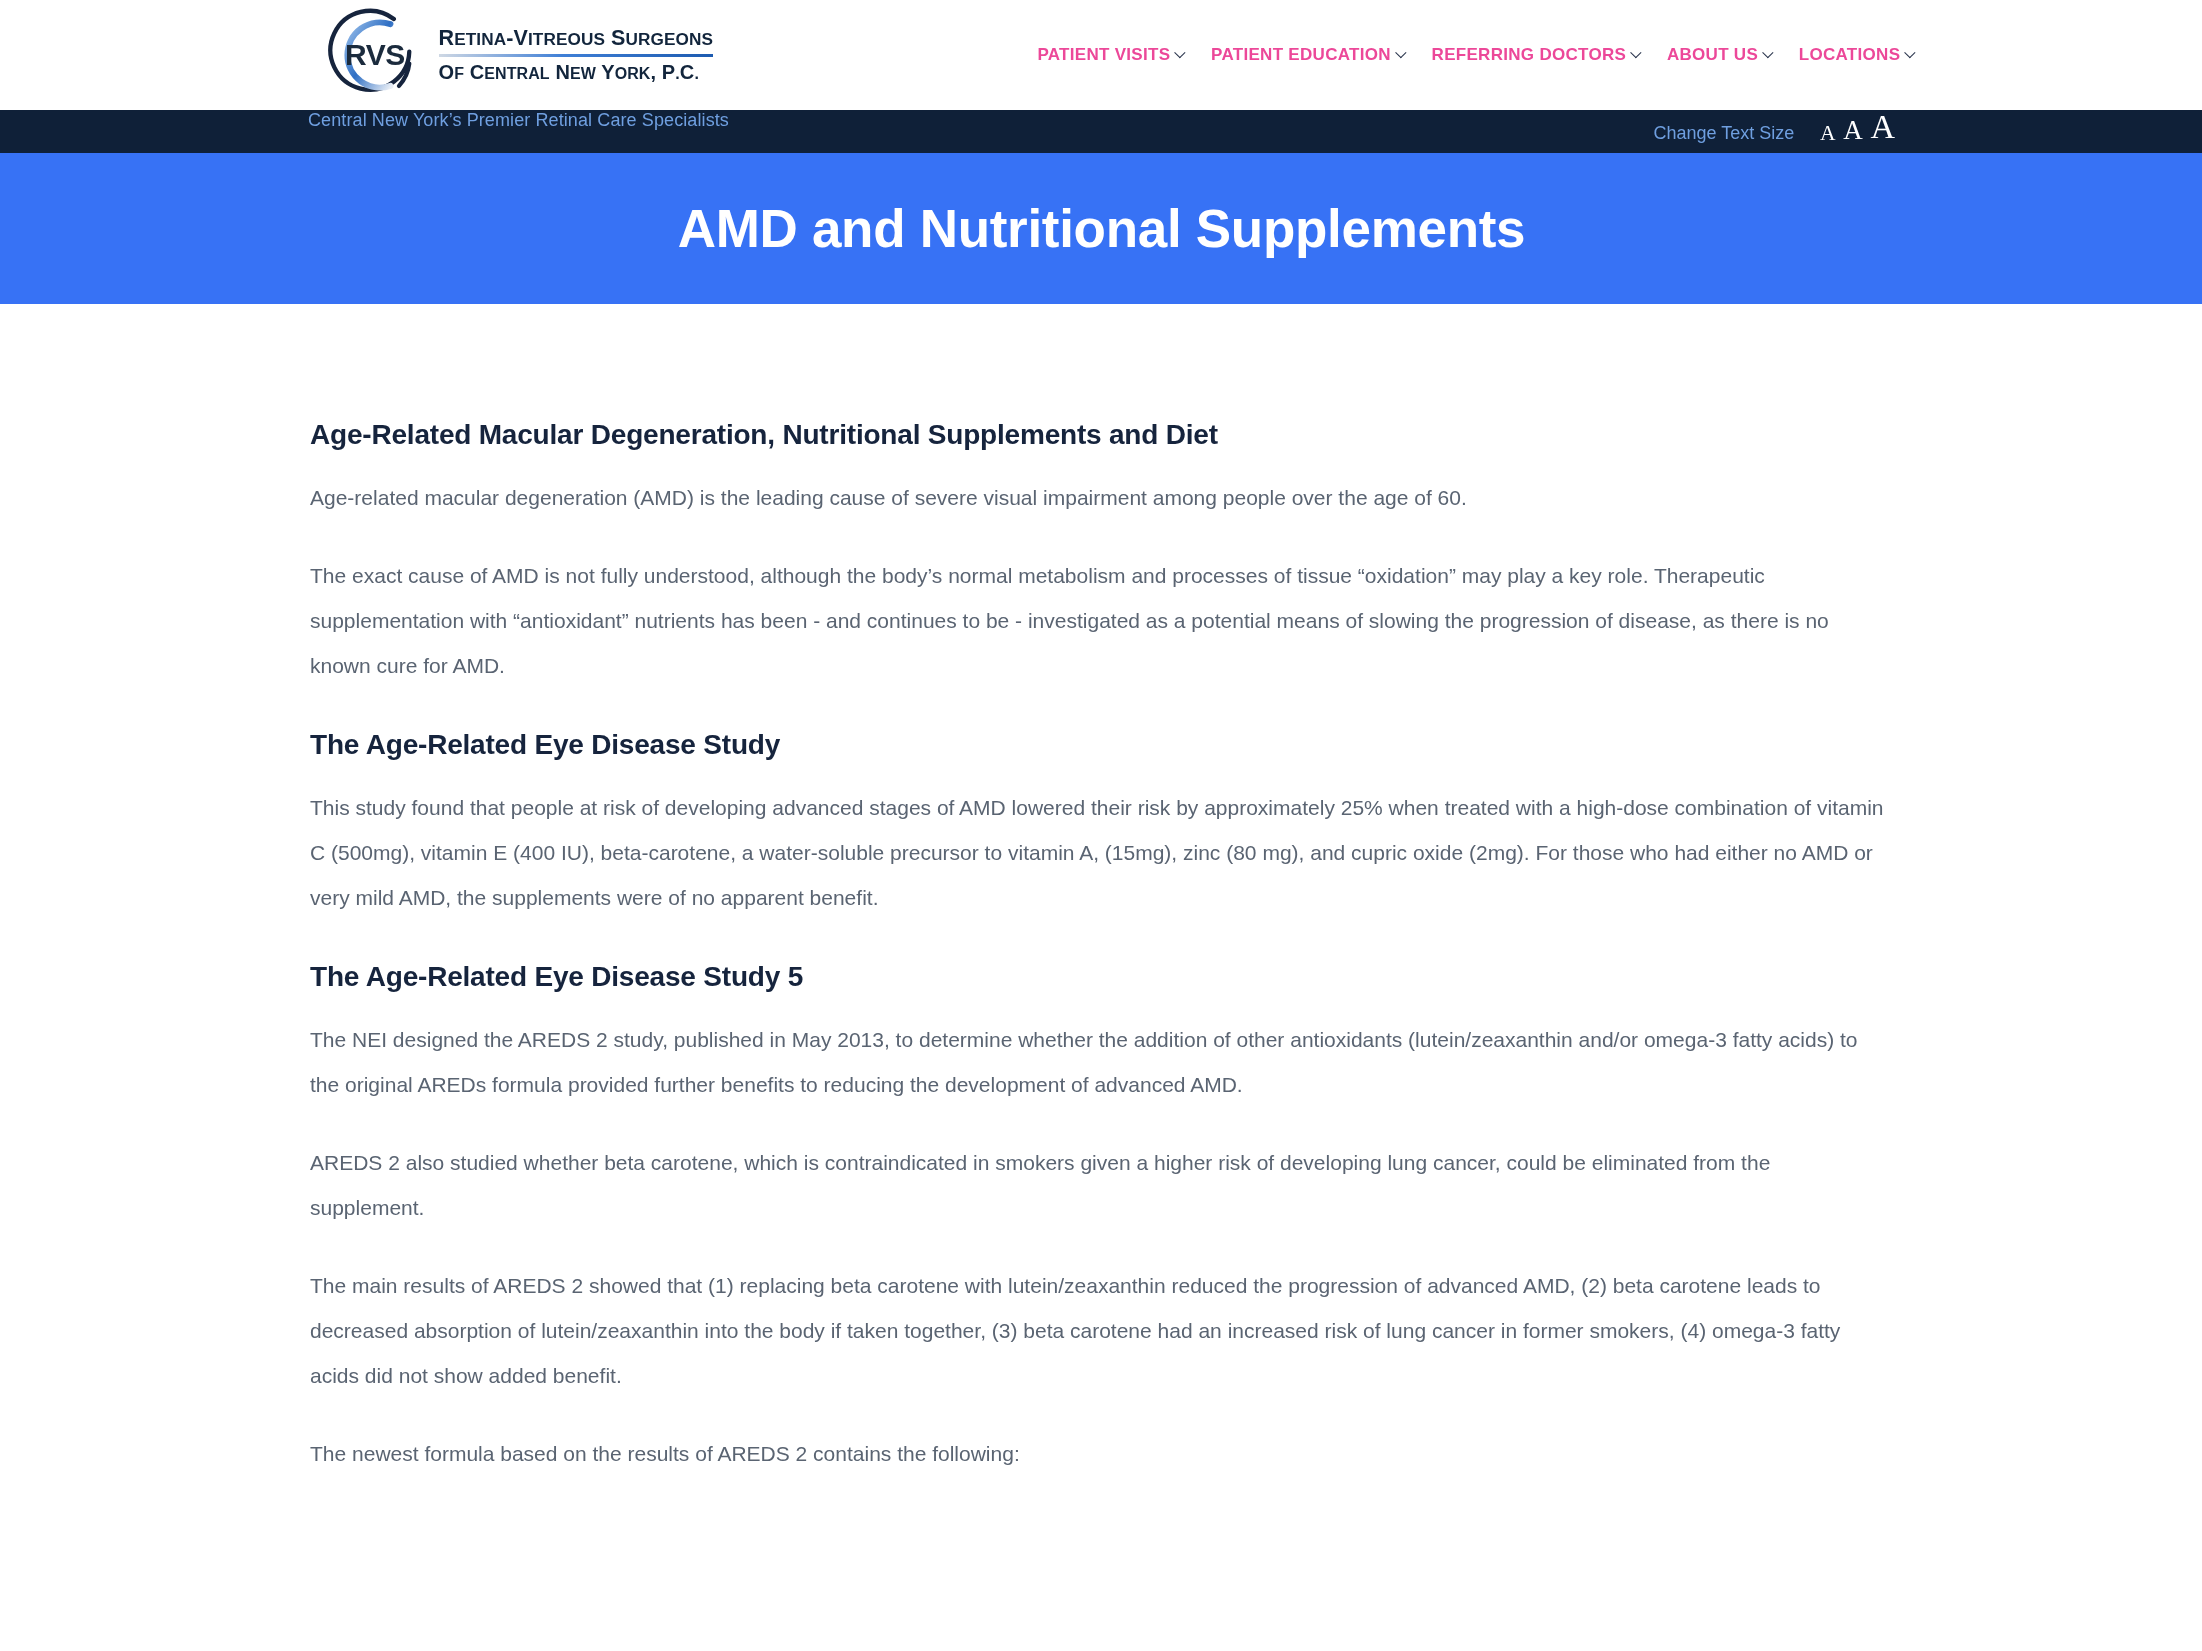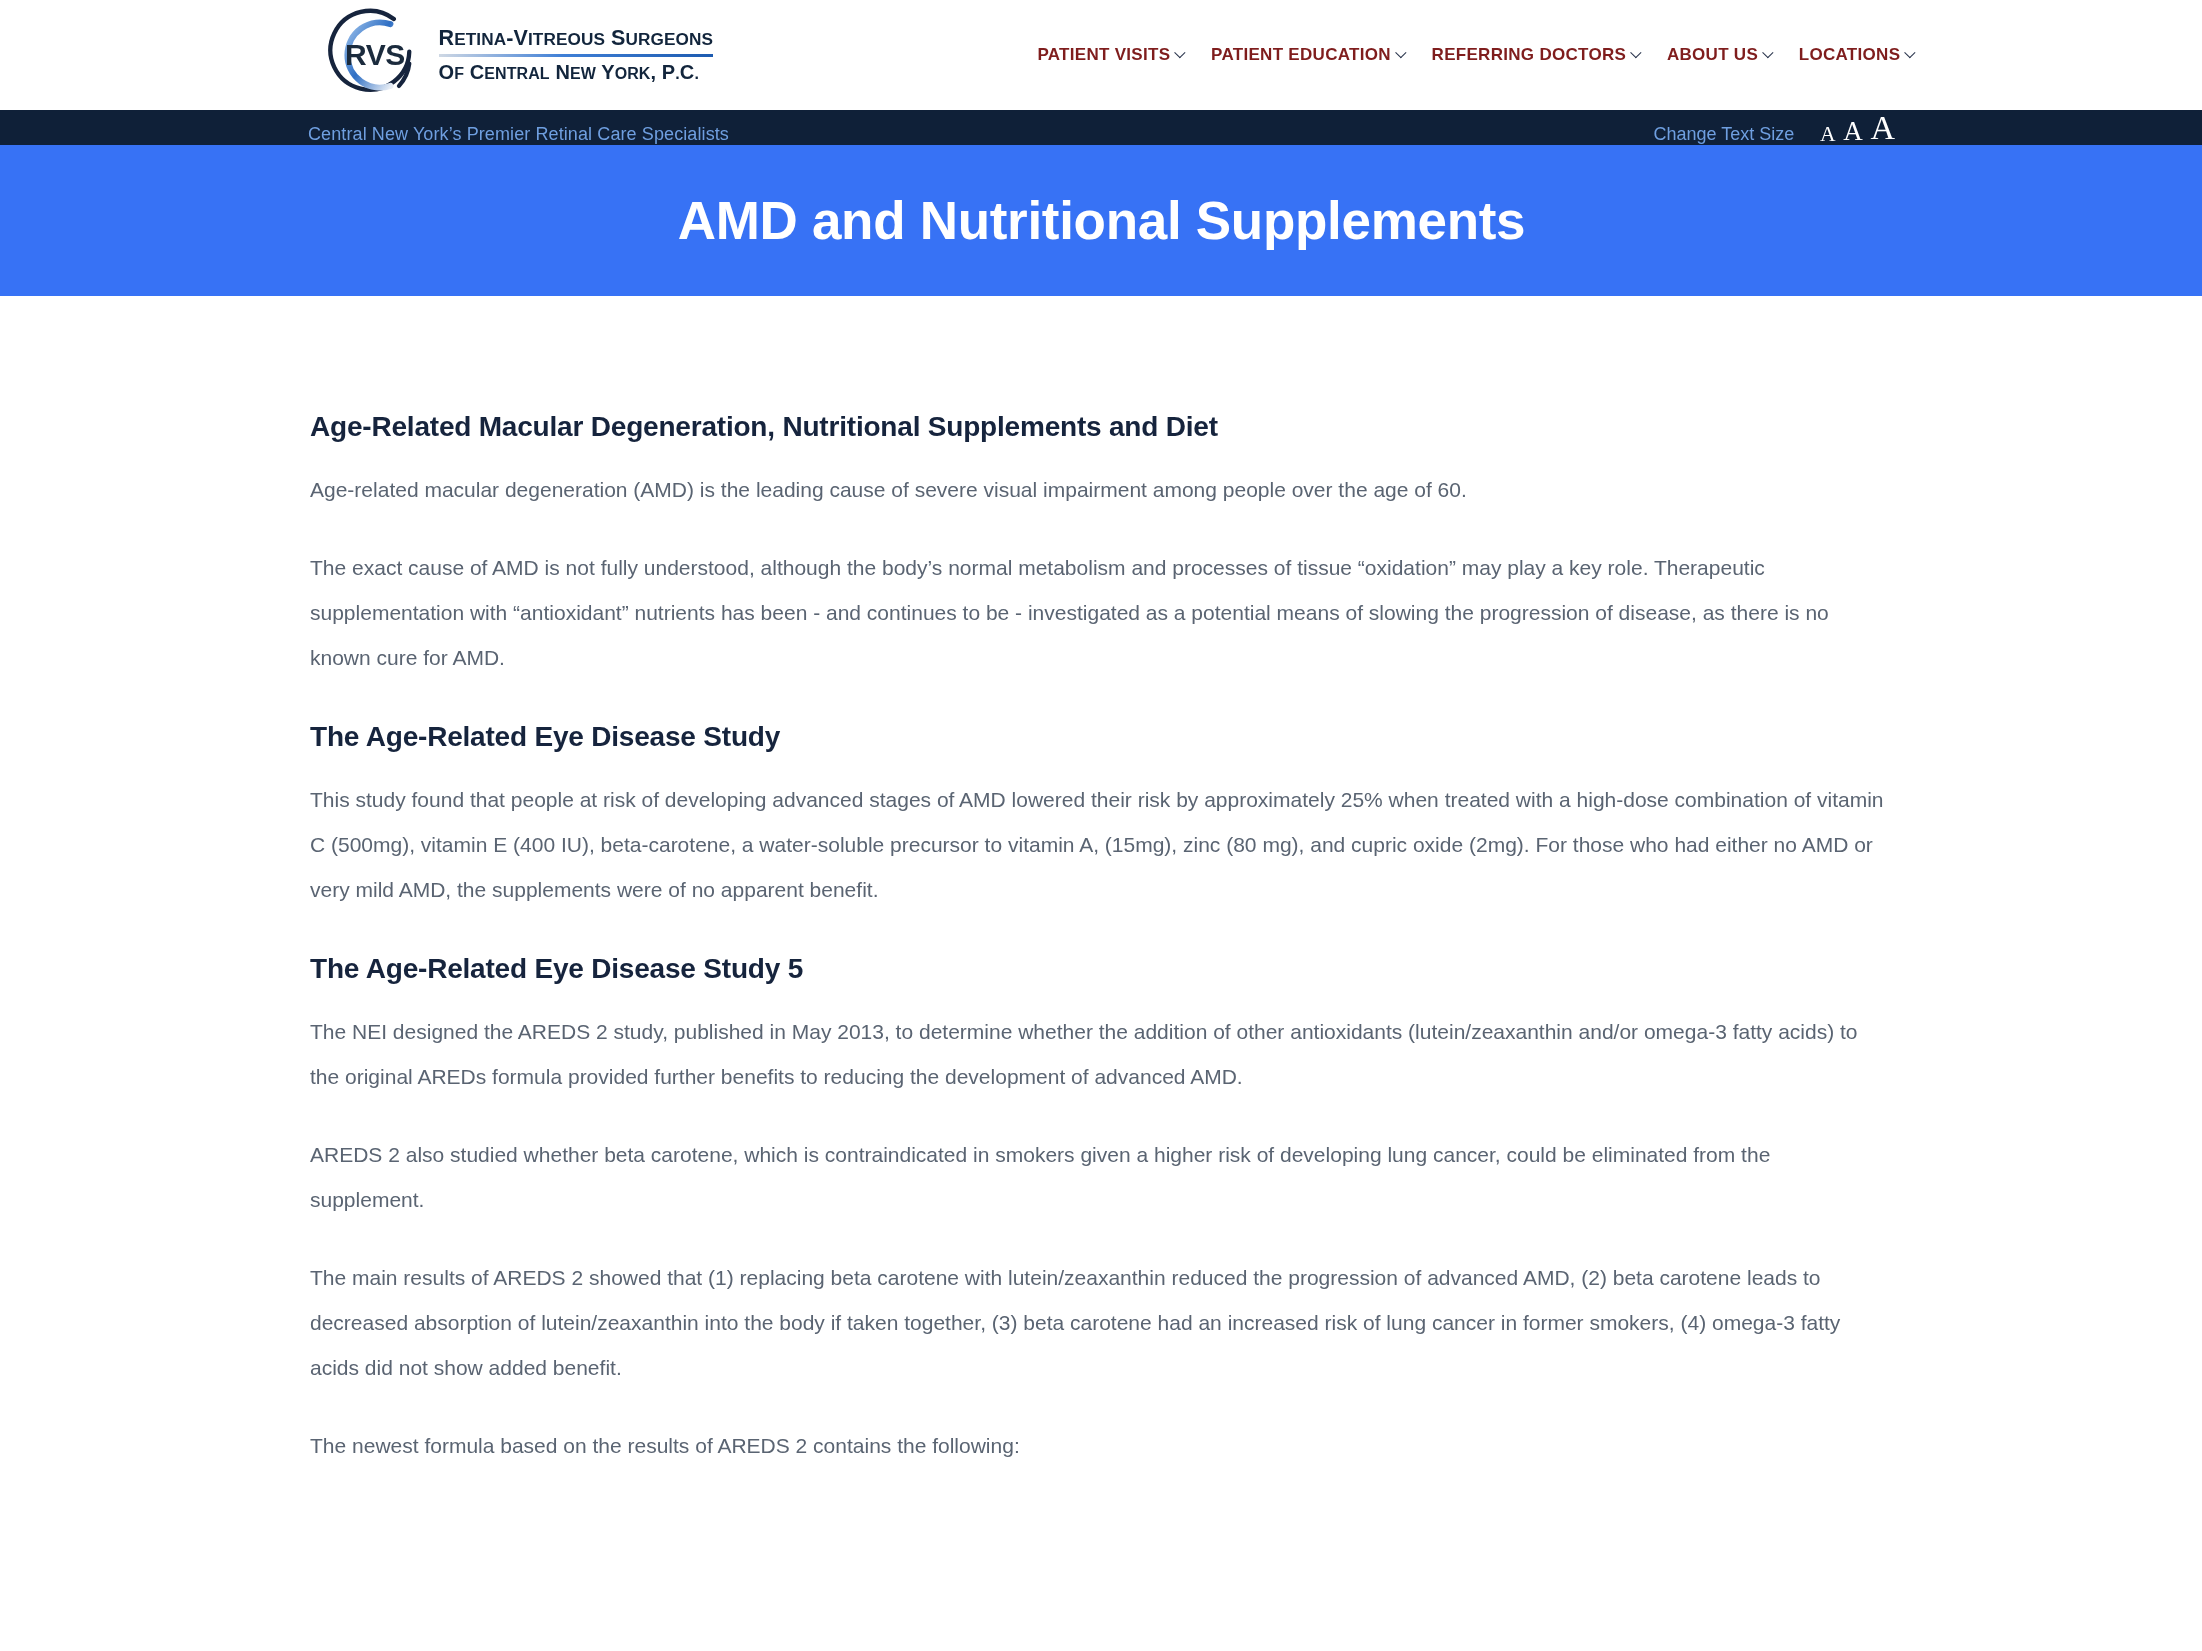--- a/index.html
+++ b/index.html
@@ -89,40 +89,40 @@
     align-items: center;
     gap: 27px;
   }
   .nav-item {
     display: inline-flex;
     align-items: center;
     gap: 6px;
     font-size: 17px;
     font-weight: 700;
     letter-spacing: 0.3px;
-    color: #7f1d1d;
+    color: #ec4899;
     text-transform: uppercase;
     cursor: pointer;
     white-space: nowrap;
   }
   .chev {
     display: inline-block;
     width: 7.7px; height: 7.7px;
     border-right: 1.7px solid #27324a;
     border-bottom: 1.7px solid #27324a;
     transform: rotate(45deg) translate(-1.7px,-1.7px);
   }
 
   
   .utility-bar {
     width: 100%;
-    height: 35px;
+    height: 43px;
     background: #0f2038;
     display: flex;
-    align-items: flex-end;
+    align-items: flex-start;
     position: relative;
   }
   .tagline {
     margin-left: 308px;
     color: #6f9fe0;
     font-size: 18px;
     letter-spacing: 0.1px;
     white-space: nowrap;
   }
   .textsize-group {

